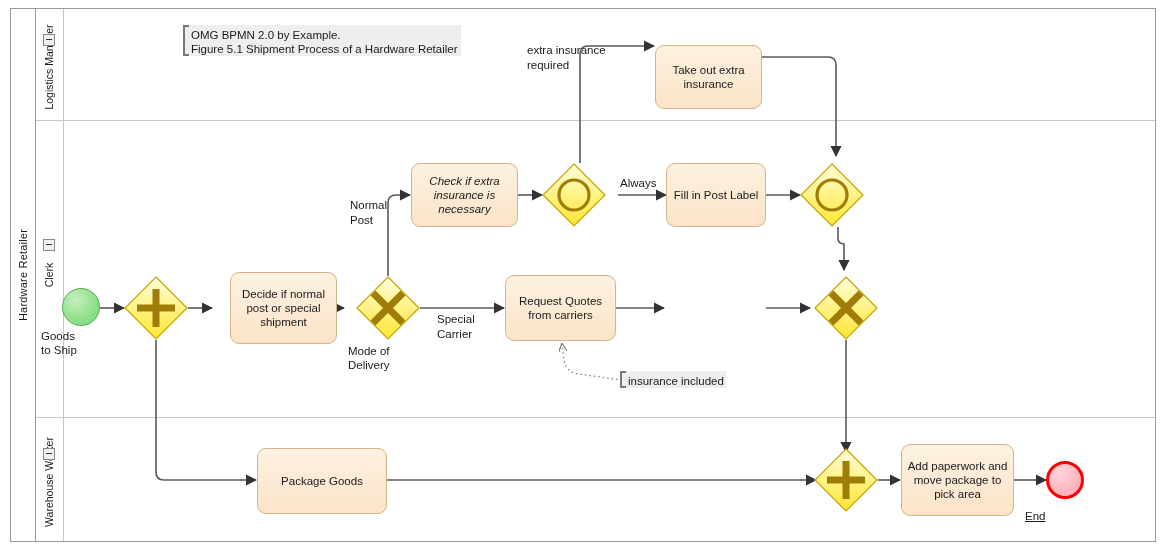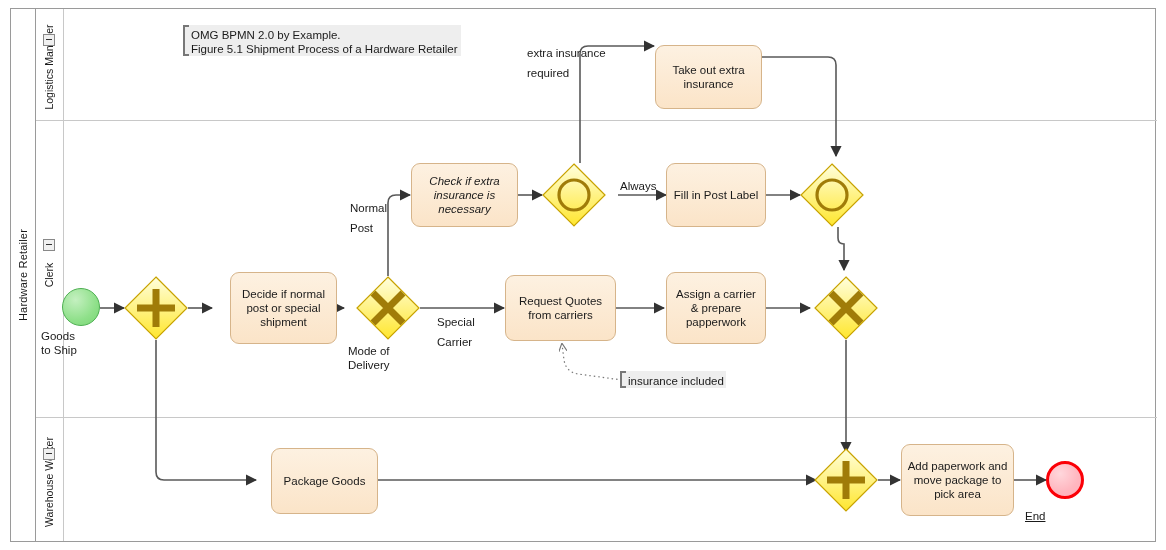--- a/index.html
+++ b/index.html
@@ -126,21 +126,21 @@
     position: absolute;
     text-align: left;
     font-size: 11.5px;
     line-height: 13.5px;
     color: #1a1a1a;
     white-space: pre;
   }
   .flowlabel {
     position: absolute;
     font-size: 11.5px;
-    line-height: 20px;
+    line-height: 15px;
     color: #1a1a1a;
     white-space: pre;
     background: transparent;
   }
   
   .annotation {
     position: absolute;
     background: #eeeeee;
     border-left: 2px solid #777;
     padding: 3px 6px 0 6px;
@@ -294,28 +294,22 @@
 special
 shipment</span>
   </div>
 
   <div class="shape task" style="left:505px; top:275px; width:111px; height:66px;">
     <span>Request
 Quotes from
 carriers</span>
   </div>
 
-  <div class="shape task" style="left:666px; top:272px; width:100px; height:72px;">
-    <span>Assign a
-carrier &amp;
-prepare
-papperwork</span>
-  </div>
-
-  <div class="shape task" style="left:271px; top:448px; width:107px; height:66px;">
+
+  <div class="shape task" style="left:257px; top:448px; width:130px; height:66px;">
     <span>Package Goods</span>
   </div>
 
   <div class="shape task" style="left:901px; top:444px; width:113px; height:72px;">
     <span>Add paperwork
 and move
 package to
 pick area</span>
   </div>
 

